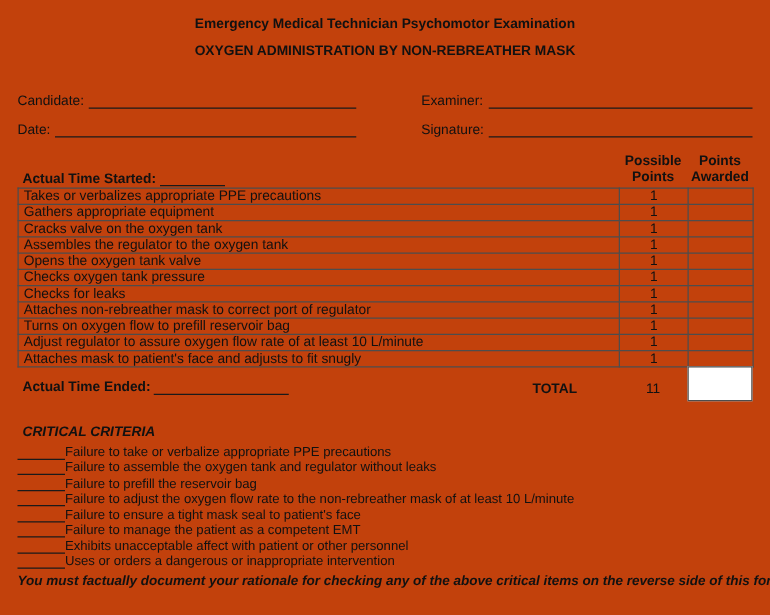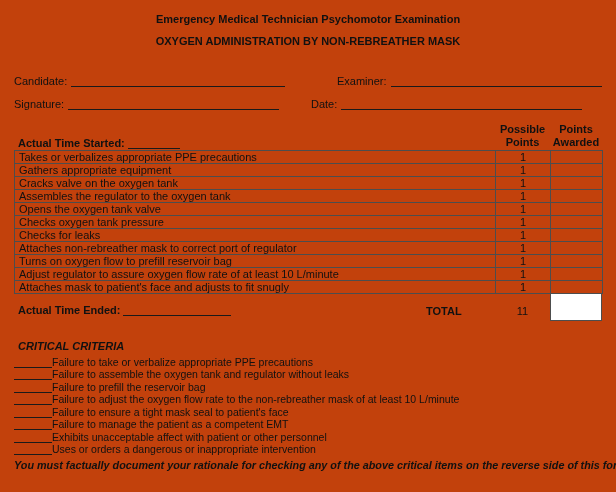--- a/index.html
+++ b/index.html
@@ -73,26 +73,26 @@
       <span class="field-label">Candidate:</span>
       <span class="blank-line"></span>
     </div>
     <div class="field field-right">
       <span class="field-label">Examiner:</span>
       <span class="blank-line"></span>
     </div>
   </div>
 
   <div class="field-row r2">
+    <div class="field field-left">
+      <span class="field-label">Date:</span>
+      <span class="blank-line"></span>
+    </div>
     <div class="field field-right">
       <span class="field-label">Signature:</span>
-      <span class="blank-line"></span>
-    </div>
-    <div class="field field-left">
-      <span class="field-label">Date:</span>
       <span class="blank-line"></span>
     </div>
   </div>
 
   <div class="score-head">
     <div class="time-started">
       <span>Actual Time Started:</span>
       <span class="short-blank"></span>
     </div>
     <div class="col-head possible">

